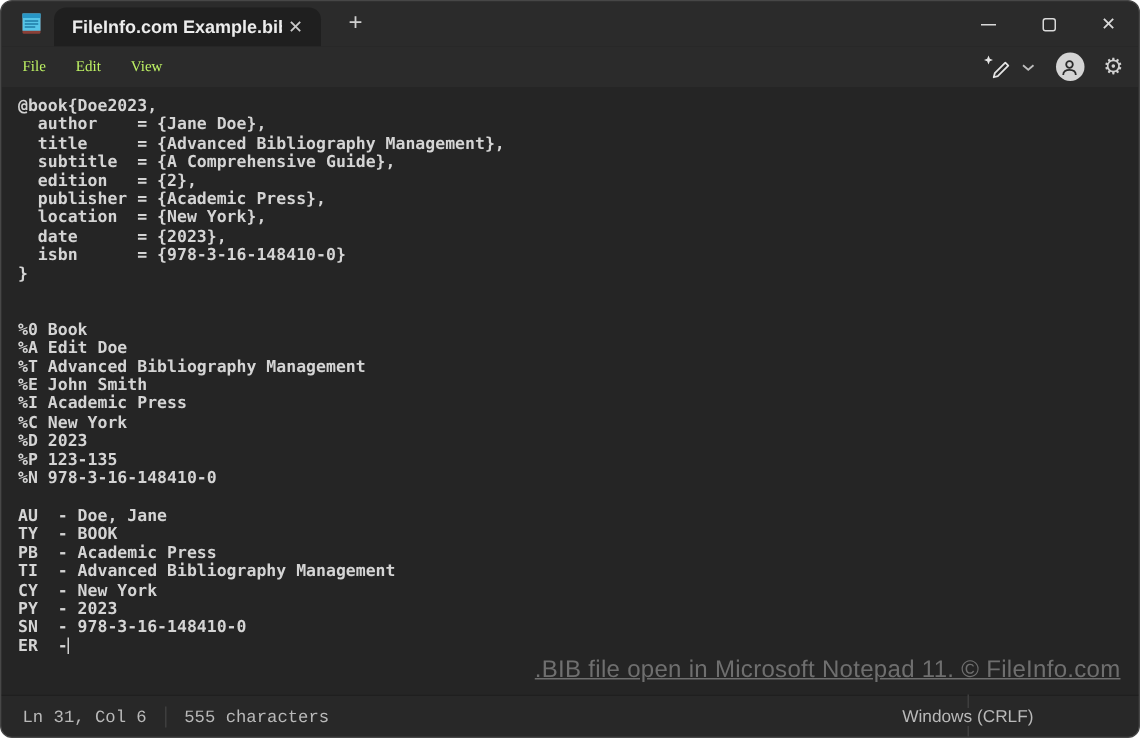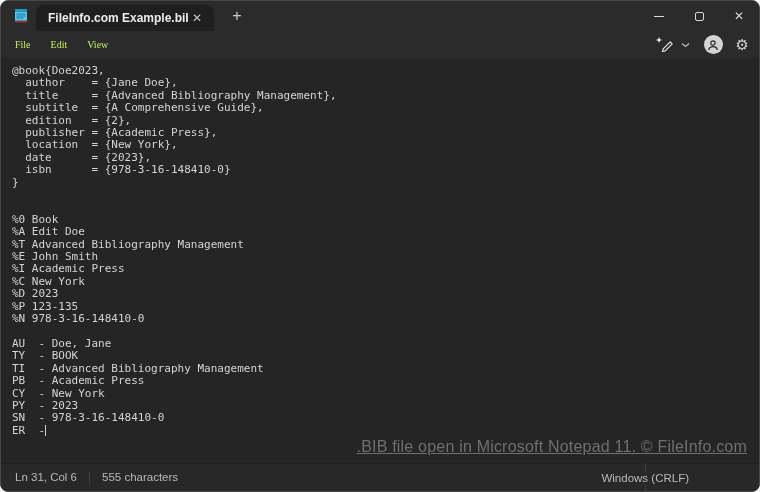--- a/index.html
+++ b/index.html
@@ -84,41 +84,42 @@
     position: relative; flex: 1;
     background: #252525;
     padding: 7px 0 0 11px;
     overflow: hidden;
     cursor: text;
   }
   .editor-text {
     font-family: "DejaVu Sans Mono", "Liberation Mono", monospace;
     font-size: 11px; line-height: 12.4px;
     color: #d4d4d4;
+    font-weight: bold;
   }
   .line { min-height: 12.4px; white-space: pre; }
   .caret {
     display: inline-block; width: 1px; height: 11px;
     background: #cfcfcf; vertical-align: -2px;
   }
   .watermark {
     position: absolute; right: 12px; bottom: 7px;
     font-size: 16px; color: #6f6f6f; letter-spacing: 0.2px; text-decoration: underline;
   }
 
   
   .statusbar {
     height: 28px; flex: none;
     background: #282828; border-top: 1px solid #1f1f1f;
     display: flex; align-items: center;
     font-size: 11.5px; color: #b9b9b9;
   }
   .sb-item { white-space: nowrap; }
   .sb-sep { width: 1px; height: 14px; background: #3e3e3e; margin: 0 12px; }
-  .sb-left { display: flex; align-items: flex-start; padding-left: 14px; }
+  .sb-left { display: flex; align-items: flex-end; padding-left: 14px; font-family: Liberation Mono, monospace; }
   .sb-right { display: flex; align-items: center; margin-left: auto; padding-right: 70px; flex-direction: column; }
   .sb-right .sb-sep { margin: 0 18px; }
 </style>
 </head>
 <body>
 
 <div class="window">
 
   <div class="titlebar">
     <div class="app-icon-wrap">
@@ -192,22 +193,22 @@
         <div class="line">%T Advanced Bibliography Management</div>
         <div class="line">%E John Smith</div>
         <div class="line">%I Academic Press</div>
         <div class="line">%C New York</div>
         <div class="line">%D 2023</div>
         <div class="line">%P 123-135</div>
         <div class="line">%N 978-3-16-148410-0</div>
         <div class="line"></div>
         <div class="line">AU  - Doe, Jane</div>
         <div class="line">TY  - BOOK</div>
+        <div class="line">PB  - Academic Press</div>
         <div class="line">TI  - Advanced Bibliography Management</div>
-        <div class="line">PB  - Academic Press</div>
         <div class="line">CY  - New York</div>
         <div class="line">PY  - 2023</div>
         <div class="line">SN  - 978-3-16-148410-0</div>
         <div class="line">ER  -<span class="caret"></span></div>
       </div>
     <div class="watermark">.BIB file open in Microsoft Notepad 11. © FileInfo.com</div>
   </div>
 
   <div class="statusbar">
     <div class="sb-left">

